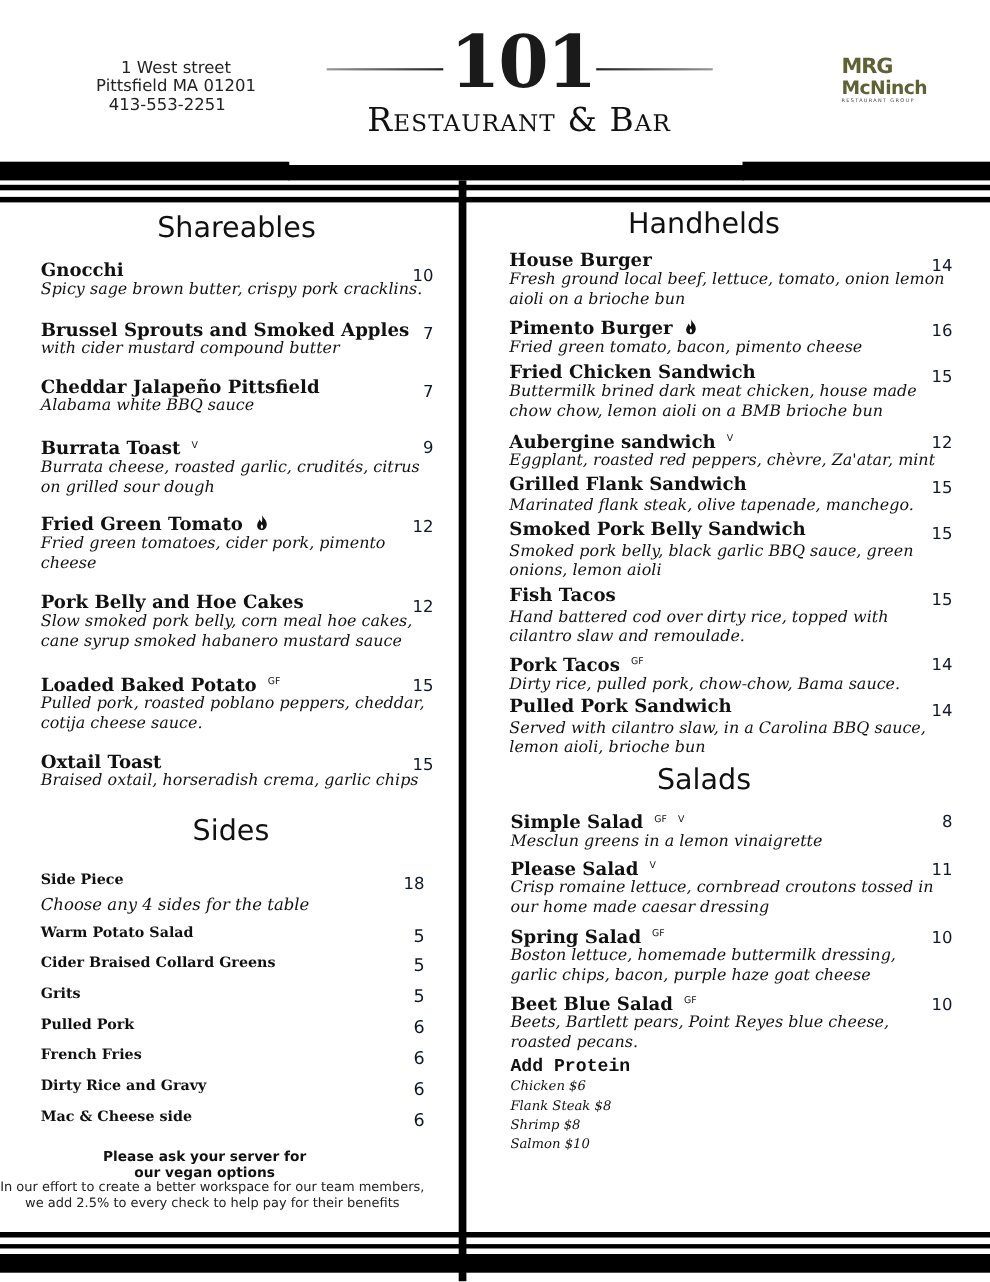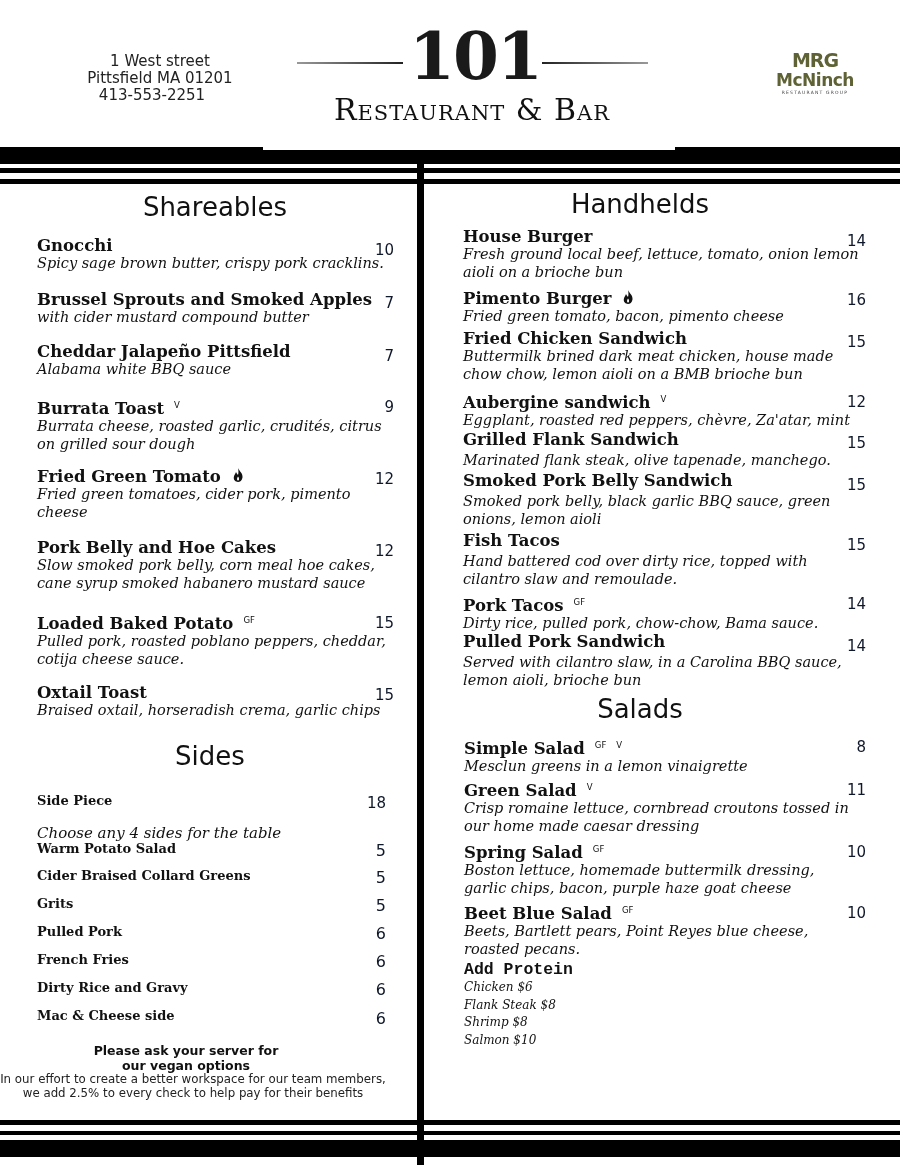--- a/index.html
+++ b/index.html
@@ -8,21 +8,21 @@
   .sans { font-family:"DejaVu Sans", sans-serif; }
 
   
   .address { left:60px; top:53px; width:200px; text-align:center; font-size:15px; line-height:17px; color:#222; }
   .address div { white-space:nowrap; }
   .logo-num { left:300px; top:18px; width:350px; text-align:center; font-family:"DejaVu Serif", serif; font-weight:bold; font-size:66px; letter-spacing:-2px; line-height:76px; color:#1a1a1a; }
   .logo-line { top:62px; height:2px; width:106px; }
   .logo-line.left { left:297px; background:linear-gradient(to right,#999,#222); }
   .logo-line.right { left:542px; background:linear-gradient(to right,#222,#999); }
   .logo-sub { left:272px; top:90px; width:400px; text-align:center; font-family:"DejaVu Serif", serif; font-size:30px; letter-spacing:1px; line-height:40px; color:#111; font-variant:small-caps; }
-  .brand { left:765px; top:50px; width:100px; text-align:center; color:#5e6234; }
+  .brand { left:765px; top:50px; width:100px; text-align:left; color:#5e6234; }
   .brand-mark { font-family:"DejaVu Sans", sans-serif; font-weight:bold; font-size:19px; letter-spacing:-1px; line-height:20px; }
   .brand-name { font-family:"DejaVu Sans", sans-serif; font-weight:bold; font-size:17px; line-height:20px; letter-spacing:-0.5px; }
   .brand-tag { font-family:"DejaVu Sans", sans-serif; font-size:4.5px; letter-spacing:1.2px; color:#444; line-height:6px; }
 
   
   .bar { background:#000; }
 
   
   .section-title { font-family:"DejaVu Sans", sans-serif; font-size:26px; font-weight:normal; text-align:center; color:#111; line-height:30px; }
 
@@ -124,21 +124,21 @@
 <div class="item" style="left:37px;top:683px;width:362px">
   <div class="item-name">Oxtail Toast</div>
   <div class="item-desc">Braised oxtail, horseradish crema, garlic chips</div>
 </div>
 <div class="item-price" style="left:360px;top:686px;width:34px">15</div>
 
 <div class="abs section-title" style="left:30px;top:741px;width:360px">Sides</div>
 
 <div class="item" style="left:37px;top:793px;width:330px">
   <div class="side-name">Side Piece</div>
-  <div class="side-desc" style="margin-top:15px">Choose any 4 sides for the table</div>
+  <div class="side-desc" style="margin-top:4px">Choose any 4 sides for the table</div>
 </div>
 <div class="item-price" style="left:352px;top:794px;width:34px">18</div>
 
 <div class="item side-name" style="left:37px;top:841px">Warm Potato Salad</div>
 <div class="item-price" style="left:352px;top:842px;width:34px;font-size:16px">5</div>
 
 <div class="item side-name" style="left:37px;top:868px">Cider Braised Collard Greens</div>
 <div class="item-price" style="left:352px;top:869px;width:34px;font-size:16px">5</div>
 
 <div class="item side-name" style="left:37px;top:896px">Grits</div>
@@ -224,21 +224,21 @@
 
 <div class="abs section-title" style="left:460px;top:694px;width:360px">Salads</div>
 
 <div class="item" style="left:464px;top:736px;width:400px">
   <div class="item-name"><span>Simple Salad</span><span class="tag">GF</span><span class="tag">V</span></div>
   <div class="item-desc">Mesclun greens in a lemon vinaigrette</div>
 </div>
 <div class="item-price" style="left:832px;top:738px;width:34px">8</div>
 
 <div class="item" style="left:464px;top:778px;width:400px">
-  <div class="item-name"><span>Green Salad</span><span class="tag">V</span></div>
+  <div class="item-name"><span>Please Salad</span><span class="tag">V</span></div>
   <div class="item-desc">Crisp romaine lettuce, cornbread croutons tossed in our home made caesar dressing</div>
 </div>
 <div class="item-price" style="left:832px;top:781px;width:34px">11</div>
 
 <div class="item" style="left:464px;top:840px;width:375px">
   <div class="item-name"><span>Spring Salad</span><span class="tag">GF</span></div>
   <div class="item-desc">Boston lettuce, homemade buttermilk dressing, garlic chips, bacon, purple haze goat cheese</div>
 </div>
 <div class="item-price" style="left:832px;top:843px;width:34px">10</div>
 

